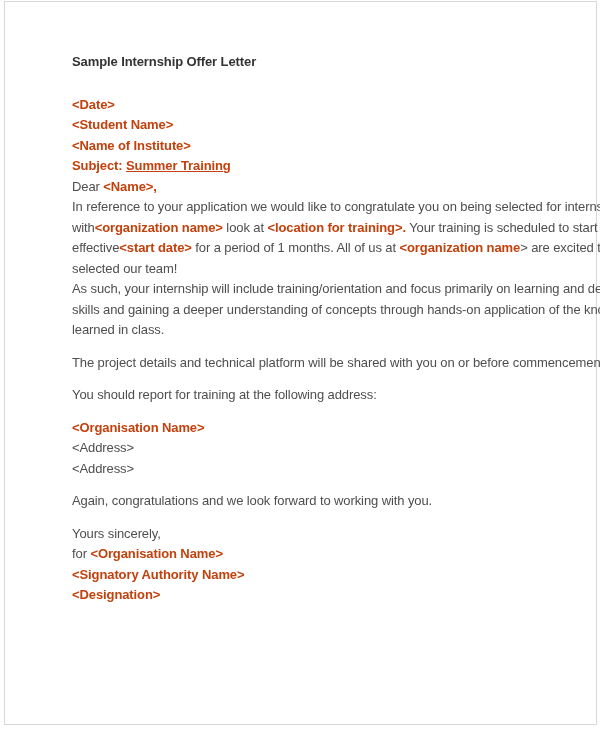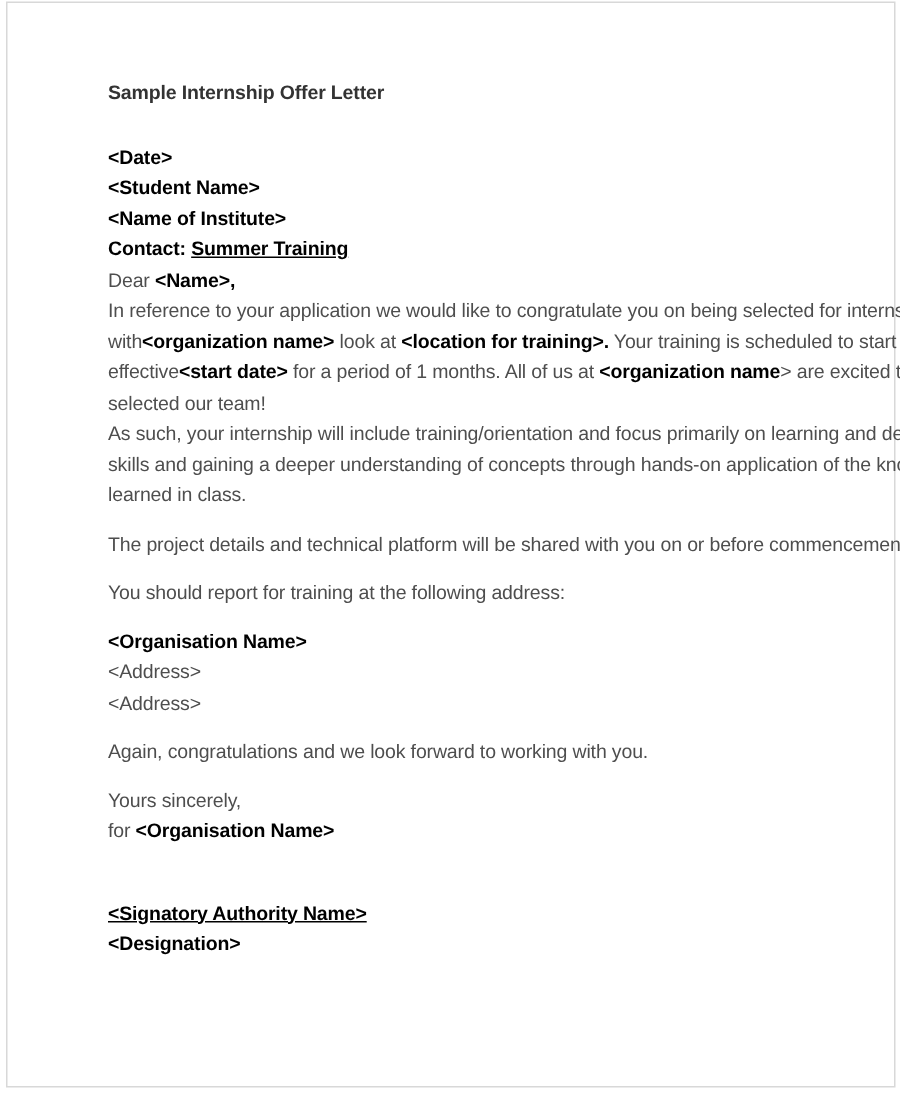--- a/index.html
+++ b/index.html
@@ -32,53 +32,51 @@
     font-size: 13px;
     line-height: 20.5px;
     letter-spacing: -0.1px;
     color: #4e4e4e;
   }
   .line {
     white-space: nowrap;
   }
   .b {
     font-weight: bold;
-    color: #000000;
+    color: #c2410c;
   }
   .u {
     text-decoration: underline;
   }
   .title {
     font-weight: bold;
     color: #333333;
     margin-bottom: 22px;
   }
   .gap {
     margin-top: 12px;
   }
   .siggap {
-    margin-top: 34px;
-    text-decoration: underline;
   }
 </style>
 </head>
 <body>
 
 <div class="page">
   <div class="frame"></div>
 
   <div class="content">
 
     <div class="line title">Sample Internship Offer Letter</div>
 
     <div class="line b">&lt;Date&gt;</div>
     <div class="line b">&lt;Student Name&gt;</div>
     <div class="line b">&lt;Name of Institute&gt;</div>
 
-    <div class="line"><span class="b">Contact: </span><span class="b u">Summer Training</span></div>
+    <div class="line"><span class="b">Subject: </span><span class="b u">Summer Training</span></div>
 
     <div class="line"><span>Dear </span><span class="b">&lt;Name&gt;,</span></div>
 
     <div class="line">In reference to your application we would like to congratulate you on being selected for internship</div>
 
     <div class="line"><span>with</span><span class="b">&lt;organization name&gt;</span><span> look at </span><span class="b">&lt;location for training&gt;.</span><span> Your training is scheduled to start</span></div>
 
     <div class="line"><span>effective</span><span class="b">&lt;start date&gt;</span><span> for a period of 1 months. All of us at </span><span class="b">&lt;organization name</span><span>&gt; are excited that you will be</span></div>
 
     <div class="line">selected our team!</div>

